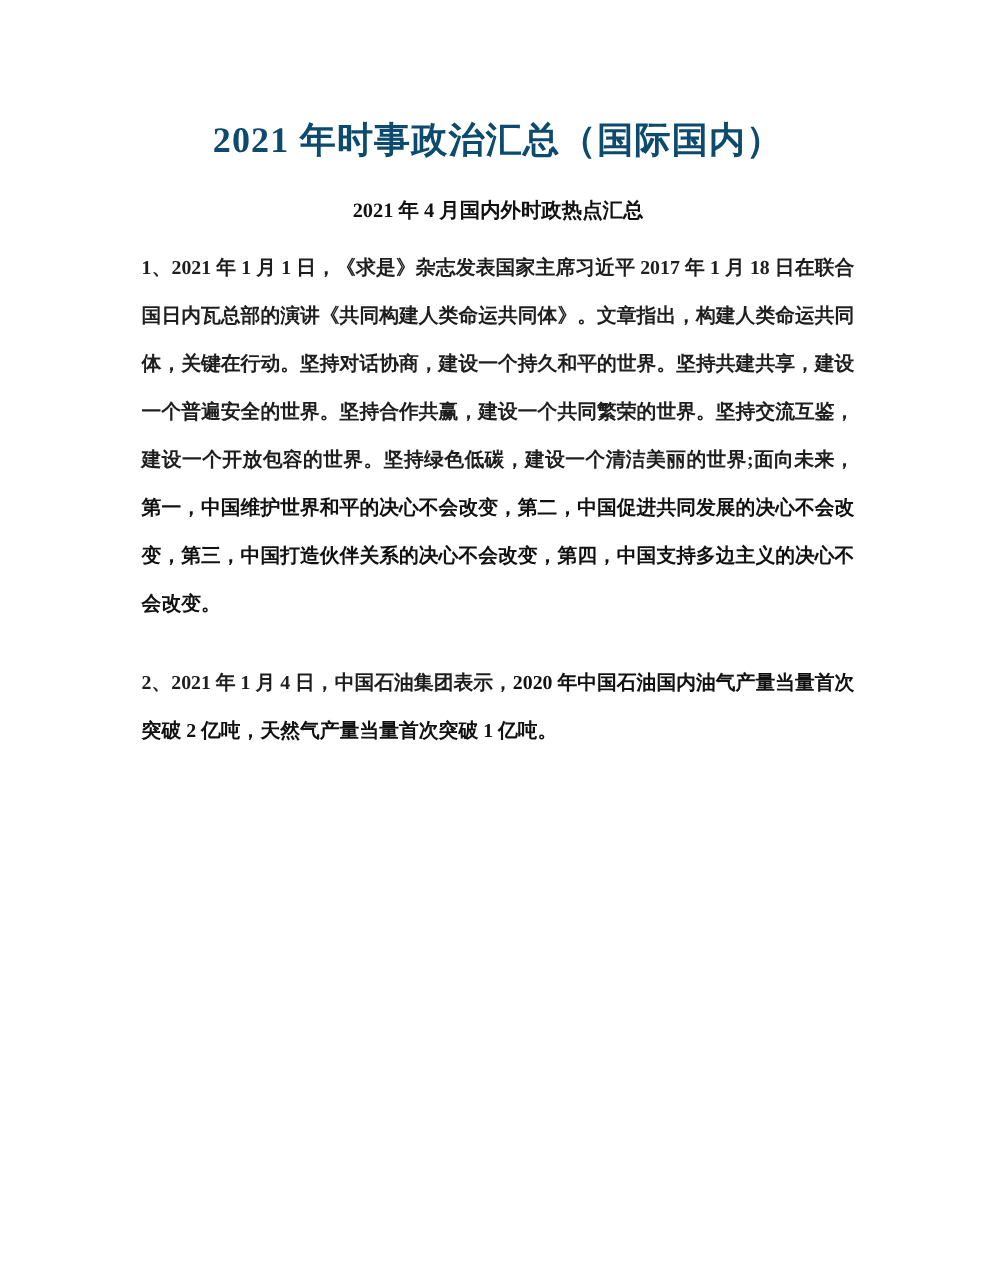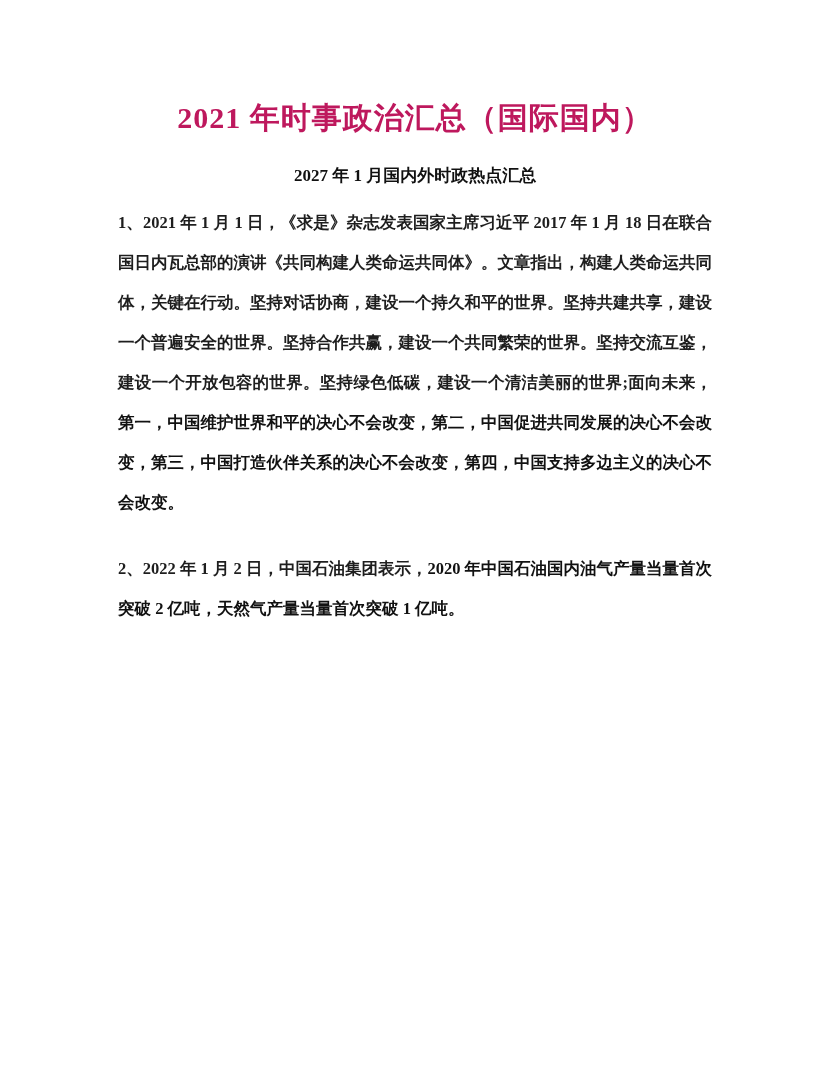--- a/index.html
+++ b/index.html
@@ -22,21 +22,21 @@
     top: 96px;
     width: 594px;
   }
   .doc-title {
     text-align: center;
     font-size: 30px;
     font-weight: 700;
     line-height: 1.45;
     margin: 0 0 24px 0;
     letter-spacing: 1px;
-    color: #be185d;
+    color: #0c4a6e;
   }
   .doc-subtitle {
     text-align: center;
     font-size: 17px;
     font-weight: 700;
     margin: 0 0 16px 0;
     color: #111111;
   }
   .para {
     font-size: 16.5px;
@@ -49,19 +49,19 @@
   }
   .run { font-weight: 700; }
   .run.bold { font-weight: 700; color: #111111; }
 </style>
 </head>
 <body>
 
 <div class="page">
   <div class="content">
     <h1 class="doc-title">2021 年时事政治汇总（国际国内）</h1>
-    <h2 class="doc-subtitle">2027 年 1 月国内外时政热点汇总</h2>
+    <h2 class="doc-subtitle">2021 年 4 月国内外时政热点汇总</h2>
     <div>
         <p class="para"><span class="run">1、2021 年 1 月 1 日，《求是》杂志发表国家主席习近平 2017 年 1 月 18 日在联合国日内瓦总部的演讲《共同构建人类命运共同体》。文章指出，构建人类命运共同体，关键在行动。坚持对话协商，建设一个持久和平的世界。坚持共建共享，建设一个普遍安全的世界。坚持合作共赢，建设一个共同繁荣的世界。坚持交流互鉴，建设一个开放包容的世界。坚持绿色低碳，建设一个清洁美丽的世界;面向未来，</span><span class="run bold">第一，中国维护世界和平的决心不会改变，第二，中国促进共同发展的决心不会改变，第三，中国打造伙伴关系的决心不会改变，第四，中国支持多边主义的决心不会改变。</span></p>
-        <p class="para"><span class="run">2、2022 年 1 月 2 日，中国石油集团表示，</span><span class="run bold">2020 年中国石油国内油气产量当量首次突破 2 亿吨，天然气产量当量首次突破 1 亿吨。</span></p>
+        <p class="para"><span class="run">2、2021 年 1 月 4 日，中国石油集团表示，</span><span class="run bold">2020 年中国石油国内油气产量当量首次突破 2 亿吨，天然气产量当量首次突破 1 亿吨。</span></p>
       </div>
   </div>
 </div>
 
 </body></html>

